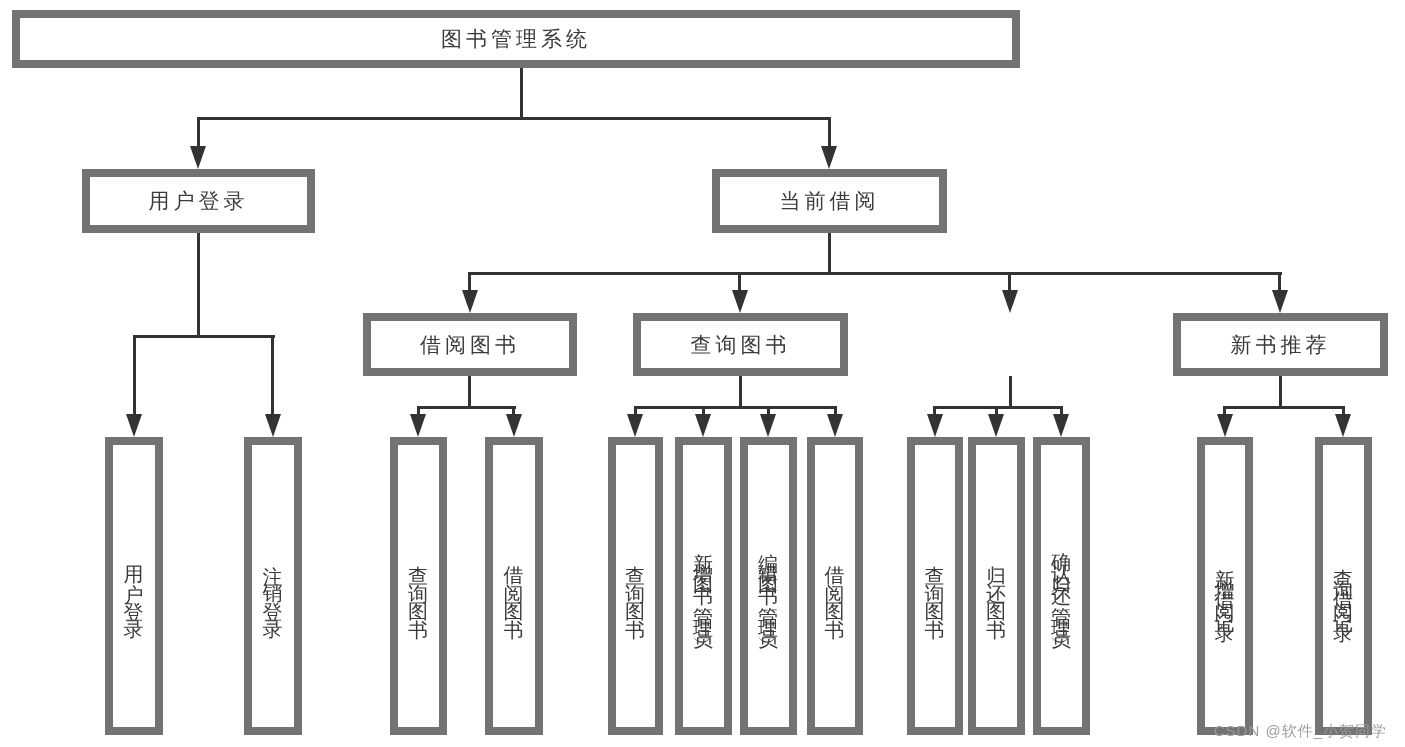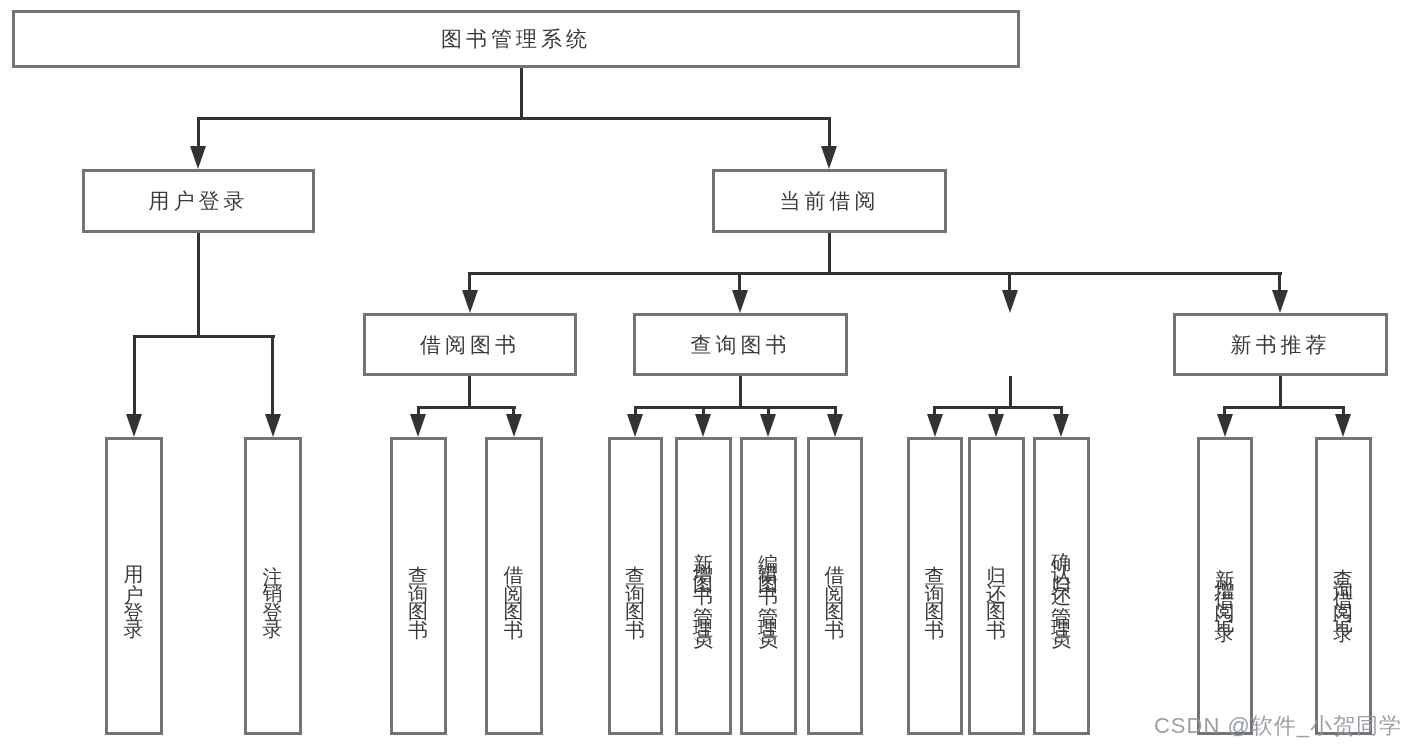--- a/index.html
+++ b/index.html
@@ -10,21 +10,21 @@
     position:relative;
     width:1405px; height:747px;
     background:#fff;
     overflow:hidden;
   }
 
   
   .node {
     position:absolute;
     background:#fff;
-    border:3px solid #737373;
+    border:8px solid #737373;
     color:#3a3a3a;
     display:flex;
     align-items:center;
     justify-content:center;
     z-index:2;
   }
   .hlabel {
     font-size:21px;
     letter-spacing:4px;
     white-space:nowrap;
@@ -47,23 +47,23 @@
     position:absolute;
     width:0; height:0;
     border-left:8px solid transparent;
     border-right:8px solid transparent;
     border-top:23px solid #333;
     z-index:1;
   }
 
   .watermark {
     position:absolute;
-    right:3px;
+    right:18px;
     bottom:6px;
-    font-size:22px;
+    font-size:15px;
     letter-spacing:1px;
     color:rgba(148,155,162,0.95);
     z-index:5;
     white-space:nowrap;
   }
 </style>
 </head>
 <body>
 
 <div class="canvas">

